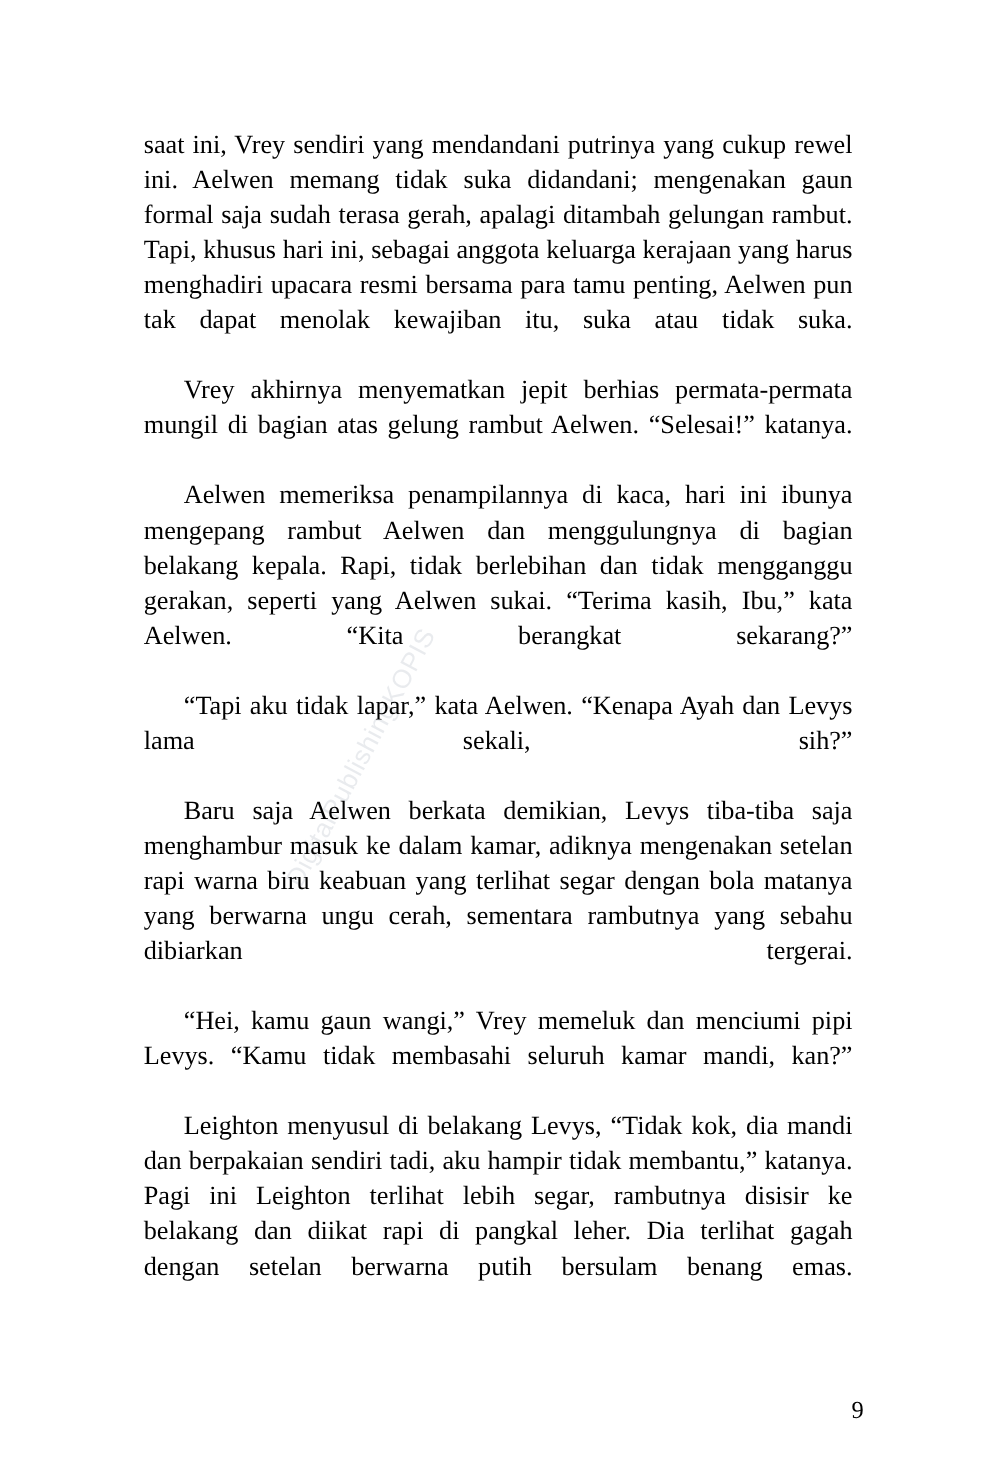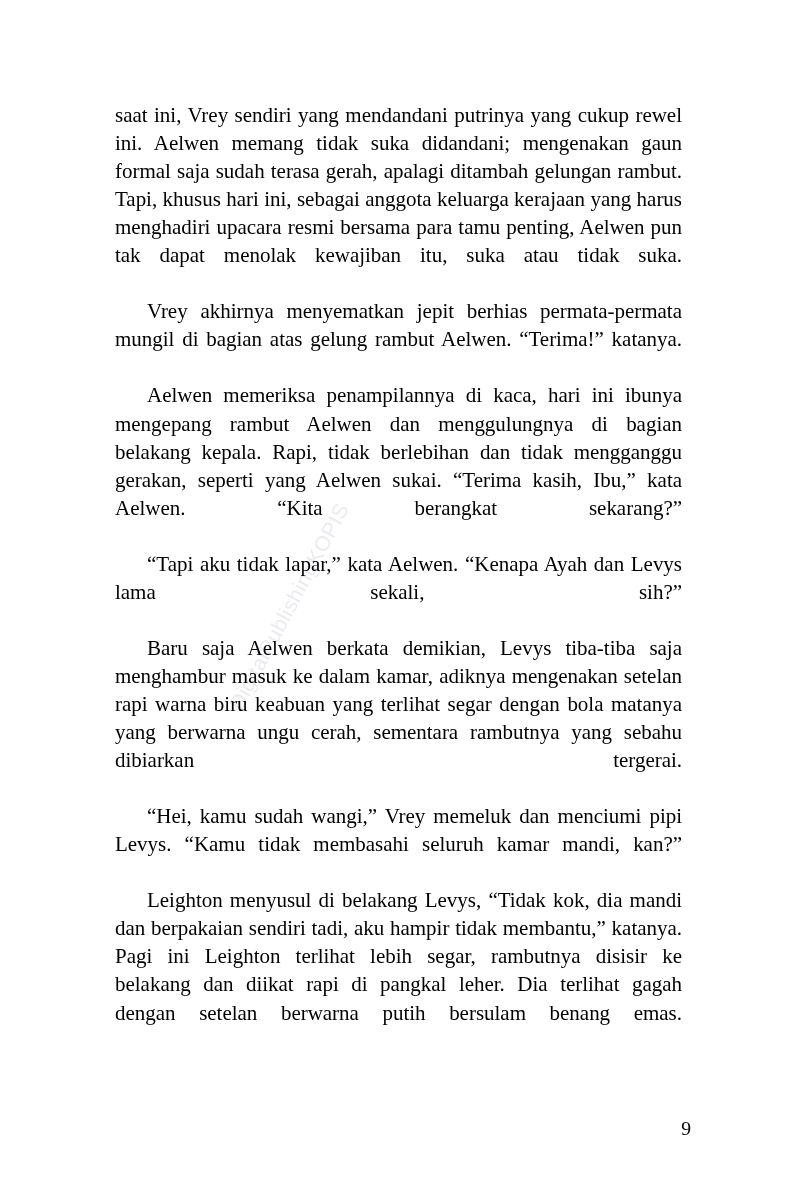--- a/index.html
+++ b/index.html
@@ -81,24 +81,24 @@
 </style>
 </head>
 <body>
 
 <div class="page">
 
   <div class="watermark">DigitalPublishingKOPIS</div>
 
   <div class="text-block">
     <p class="para noindent">saat ini, Vrey sendiri yang mendandani putrinya yang cukup rewel ini. Aelwen memang tidak suka didandani; mengenakan gaun formal saja sudah terasa gerah, apalagi ditambah gelungan rambut. Tapi, khusus hari ini, sebagai anggota keluarga kerajaan yang harus menghadiri upacara resmi bersama para tamu penting, Aelwen pun tak dapat menolak kewajiban itu, suka atau tidak suka.</p>
-    <p class="para">Vrey akhirnya menyematkan jepit berhias permata-permata mungil di bagian atas gelung rambut Aelwen. “Terima!” katanya.</p>
+    <p class="para">Vrey akhirnya menyematkan jepit berhias permata-permata mungil di bagian atas gelung rambut Aelwen. “Selesai!” katanya.</p>
     <p class="para">Aelwen memeriksa penampilannya di kaca, hari ini ibunya mengepang rambut Aelwen dan menggulungnya di bagian belakang kepala. Rapi, tidak berlebihan dan tidak mengganggu gerakan, seperti yang Aelwen sukai. “Terima kasih, Ibu,” kata Aelwen. “Kita berangkat sekarang?”</p>
     <p class="para">“Tapi aku tidak lapar,” kata Aelwen. “Kenapa Ayah dan Levys lama sekali, sih?”</p>
     <p class="para">Baru saja Aelwen berkata demikian, Levys tiba-tiba saja menghambur masuk ke dalam kamar, adiknya mengenakan setelan rapi warna biru keabuan yang terlihat segar dengan bola matanya yang berwarna ungu cerah, sementara rambutnya yang sebahu dibiarkan tergerai.</p>
-    <p class="para">“Hei, kamu sudah wangi,” Vrey memeluk dan menciumi pipi Levys. “Kamu tidak membasahi seluruh kamar mandi, kan?”</p>
+    <p class="para">“Hei, kamu gaun wangi,” Vrey memeluk dan menciumi pipi Levys. “Kamu tidak membasahi seluruh kamar mandi, kan?”</p>
     <p class="para">Leighton menyusul di belakang Levys, “Tidak kok, dia mandi dan berpakaian sendiri tadi, aku hampir tidak membantu,” katanya. Pagi ini Leighton terlihat lebih segar, rambutnya disisir ke belakang dan diikat rapi di pangkal leher. Dia terlihat gagah dengan setelan berwarna putih bersulam benang emas.</p>
 
   </div>
 
   <div class="folio">9</div>
 
 </div>
 
 </body></html>

